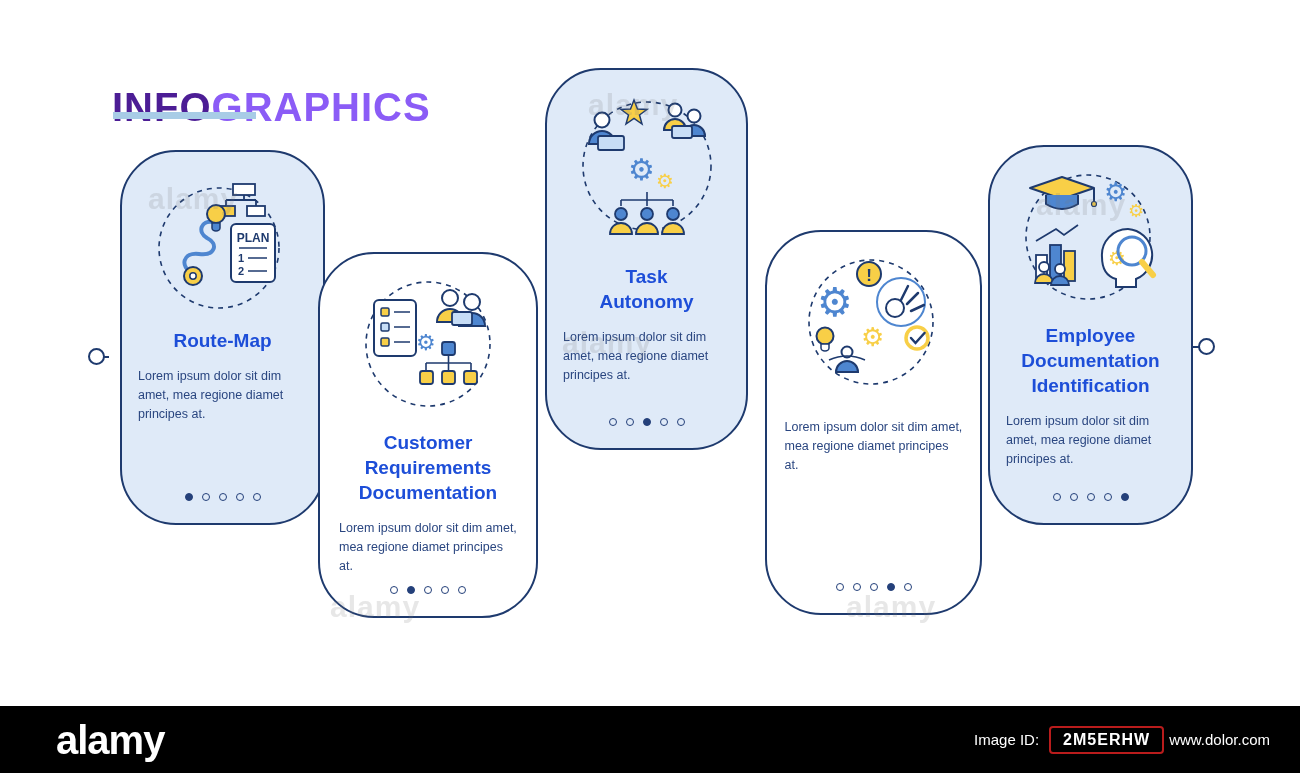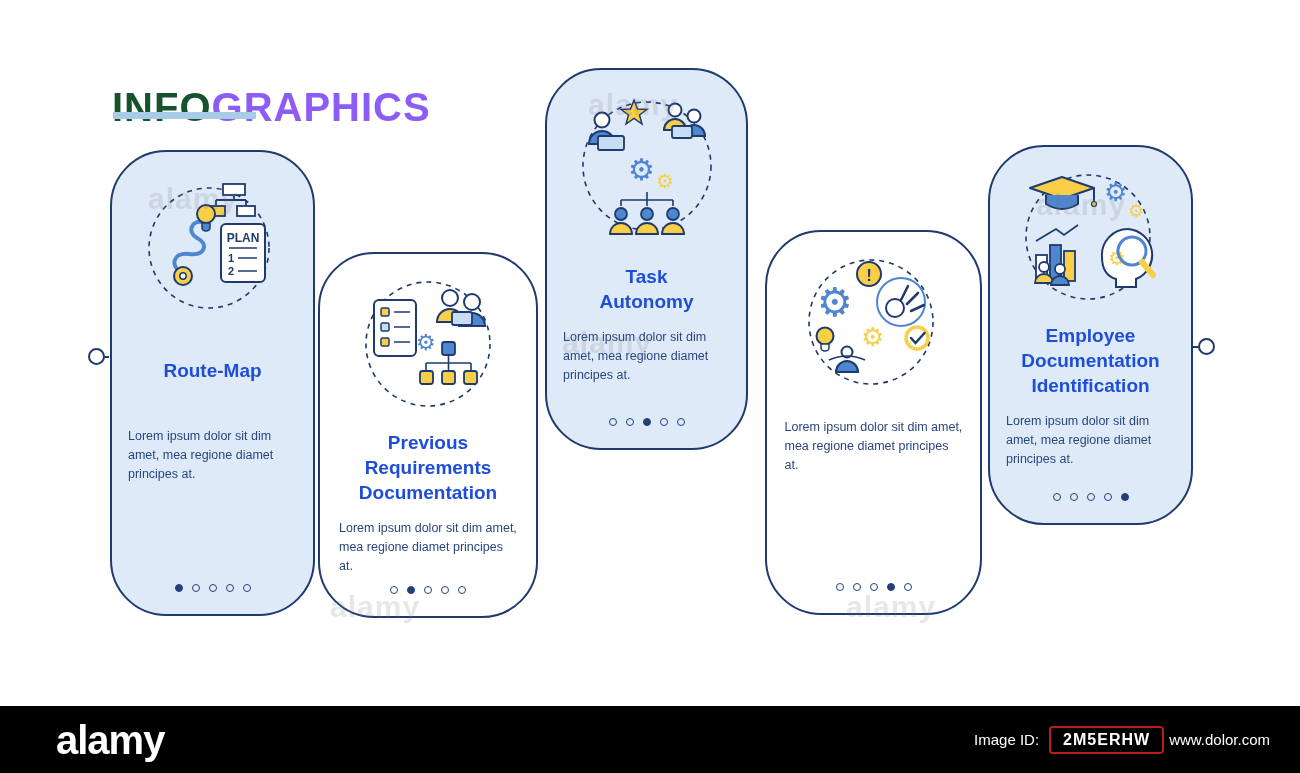--- a/index.html
+++ b/index.html
@@ -1,29 +1,29 @@
 <!DOCTYPE html>
 <html><head>
 <meta charset="utf-8">
 <style>
   html,body{margin:0;padding:0;}
   body{font-family:"Liberation Sans",sans-serif;background:#ffffff;}
   #canvas{position:relative;width:1300px;height:773px;background:#ffffff;overflow:hidden;}
 
   
   #title{position:absolute;left:112px;top:60px;font-size:40px;font-weight:800;letter-spacing:1px;line-height:1;}
-  .t-info{color:#14532d;}
+  .t-info{color:#4c1d95;}
   .t-graphics{color:#8b5cf6;}
   #title-underline{position:absolute;left:113px;top:112px;width:143px;height:7px;background:#a8cce6;}
 
   
   .card{position:absolute;border:2px solid #1e3a6e;border-radius:56px;display:flex;flex-direction:column;align-items:center;padding:18px 16px 22px;box-sizing:border-box;}
   .card--filled{background:#dfeaf8;}
   .card--outline{background:#ffffff;}
-  .card-1{left:110px;top:150px;width:205px;height:466px;gap:30px;}
+  .card-1{left:120px;top:150px;width:205px;height:375px;}
   .card-2{left:318px;top:252px;width:220px;height:366px;}
   .card-3{left:545px;top:68px;width:203px;height:382px;}
   .card-4{left:765px;top:230px;width:217px;height:385px;}
   .card-5{left:988px;top:145px;width:205px;height:380px;}
   .icon-wrap{flex:0 0 auto;}
   .card-title{color:#1d4ed8;font-size:19px;font-weight:800;text-align:center;line-height:1.32;margin:4px 0 0 0;}
   .card-3 .card-title{max-width:120px;}
   .card-body{color:#2a4680;font-size:12.5px;text-align:left;line-height:1.5;margin:14px 0 0 0;max-width:178px;}
   .dots{margin-top:auto;display:flex;gap:9px;align-items:center;padding-top:10px;}
   .dot{width:6px;height:6px;border-radius:50%;border:1.5px solid #24407a;background:transparent;}
@@ -122,21 +122,21 @@
         <circle cx="114" cy="30" r="8" fill="#ffffff" stroke="#1e3a6e" stroke-width="2"></circle>
         <path d="M101 54 a13 13 0 0 1 26 0 z" fill="#4e86d0" stroke="#1e3a6e" stroke-width="2"></path>
         <rect x="94" y="40" width="20" height="13" rx="2" fill="#c7ddf6" stroke="#1e3a6e" stroke-width="1.8"></rect>
         <rect x="84" y="70" width="13" height="13" rx="2.5" fill="#4e86d0" stroke="#1e3a6e" stroke-width="1.8"></rect>
         <path d="M90.5 83 v8 M68 91 h45 M68 91 v8 M90.5 91 v8 M113 91 v8" fill="none" stroke="#1e3a6e" stroke-width="1.6"></path>
         <rect x="62" y="99" width="13" height="13" rx="2.5" fill="#f8cf47" stroke="#1e3a6e" stroke-width="1.8"></rect>
         <rect x="84" y="99" width="13" height="13" rx="2.5" fill="#f8cf47" stroke="#1e3a6e" stroke-width="1.8"></rect>
         <rect x="106" y="99" width="13" height="13" rx="2.5" fill="#f8cf47" stroke="#1e3a6e" stroke-width="1.8"></rect>
       </svg>
     </div>
-    <h2 class="card-title">Previous Requirements Documentation</h2>
+    <h2 class="card-title">Customer Requirements Documentation</h2>
     <p class="card-body">Lorem ipsum dolor sit dim amet, mea regione diamet principes at.</p>
     <div class="dots">
       <span class="dot"></span>
         <span class="dot active"></span>
         <span class="dot"></span>
         <span class="dot"></span>
         <span class="dot"></span>
     </div>
   </section>
 

